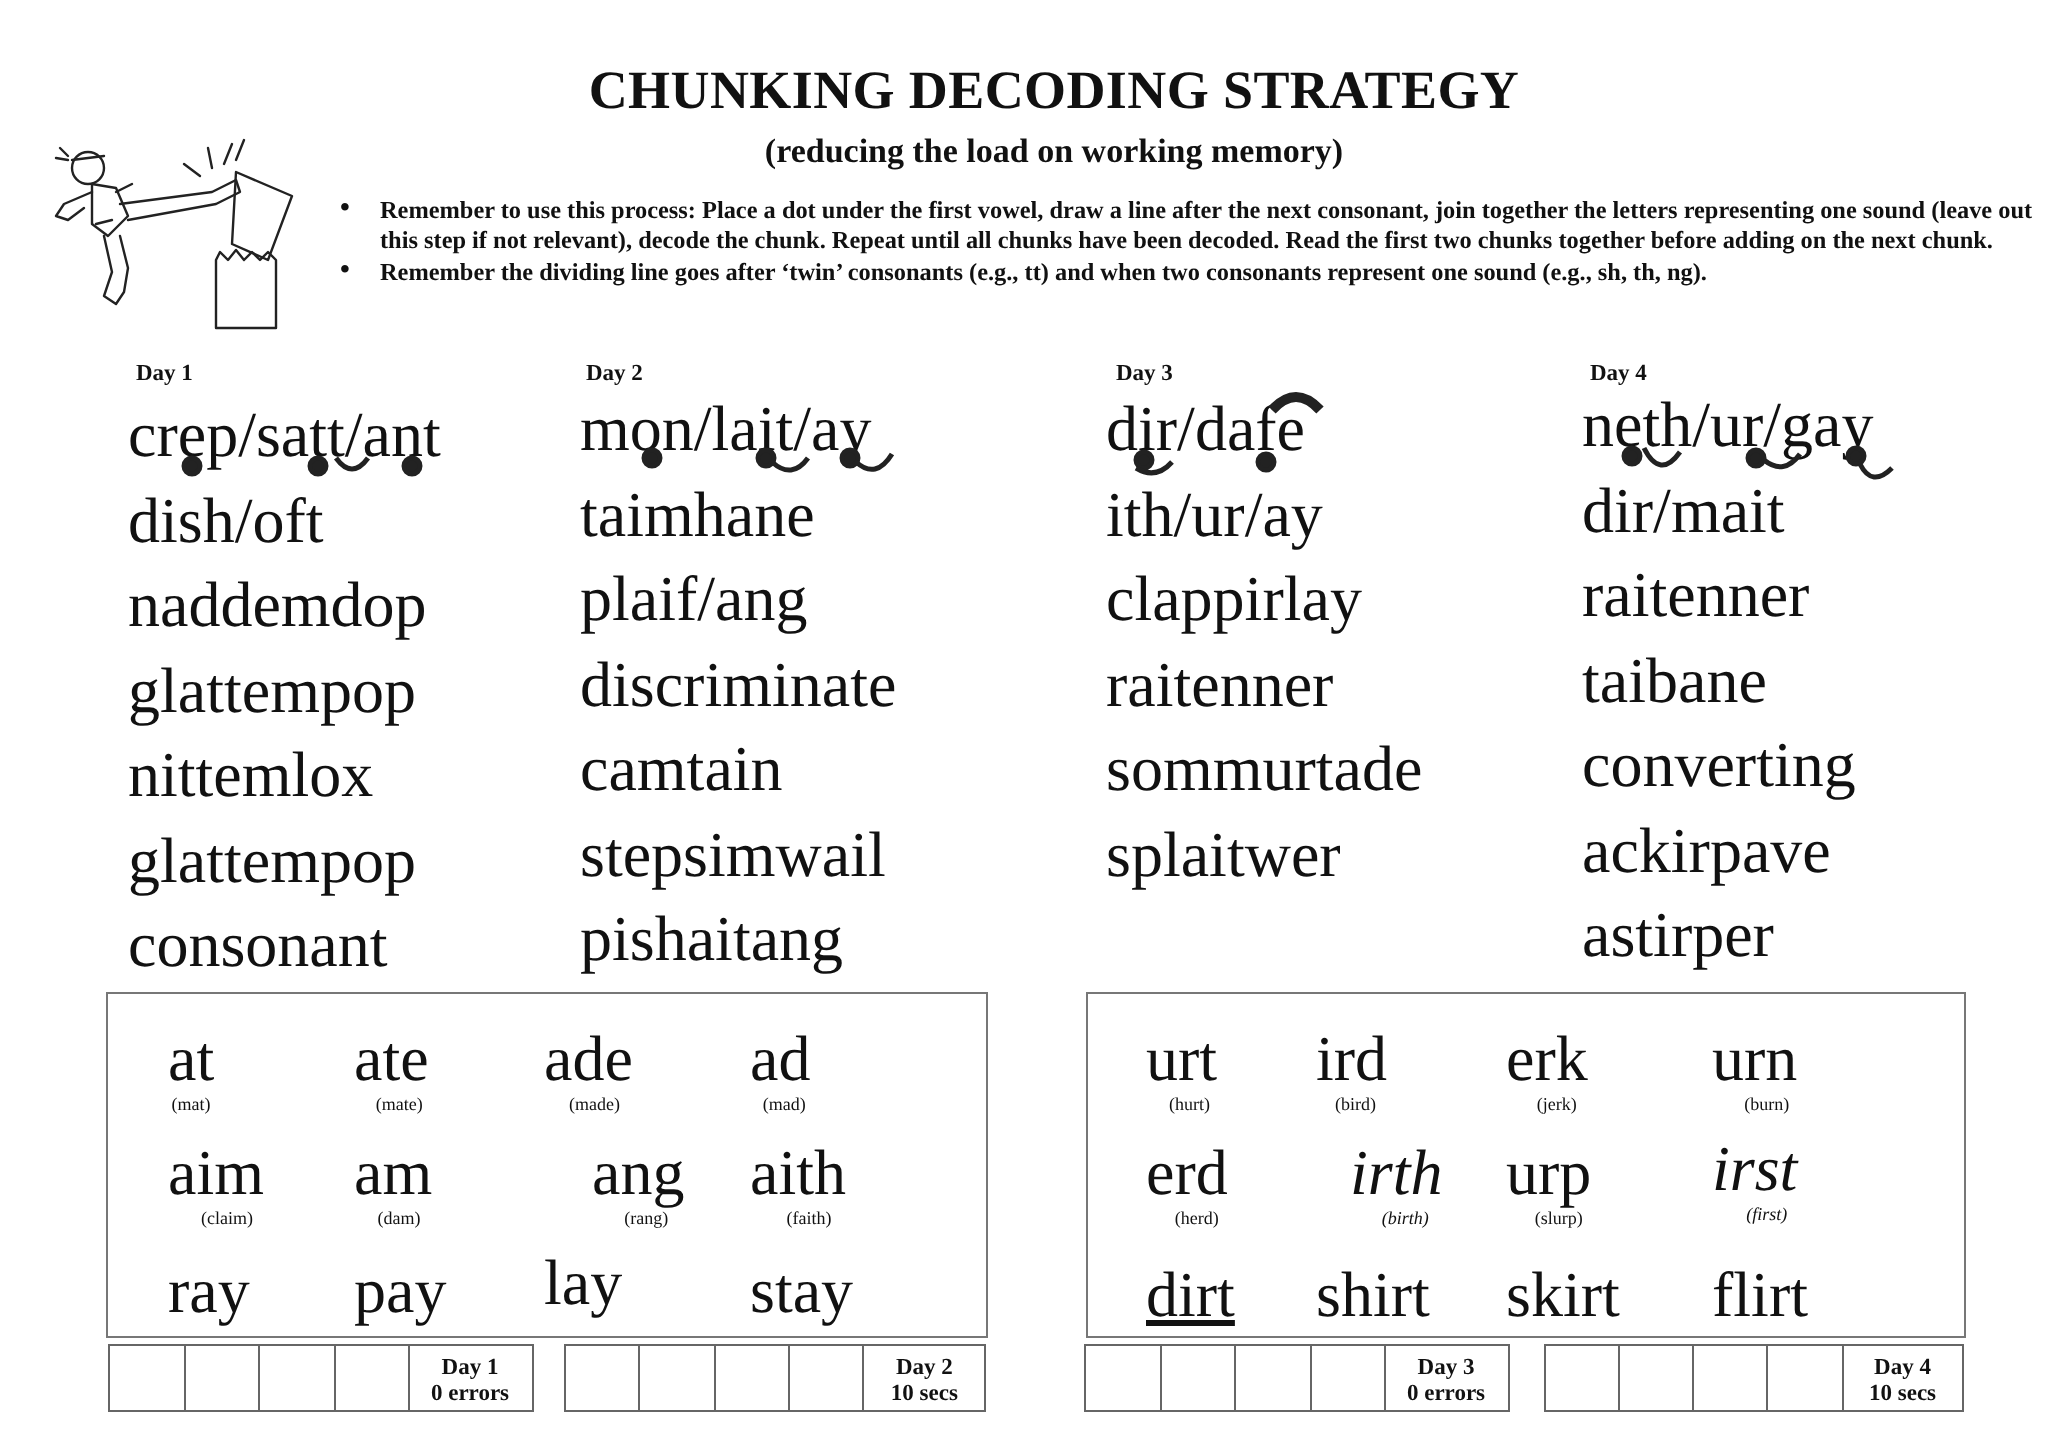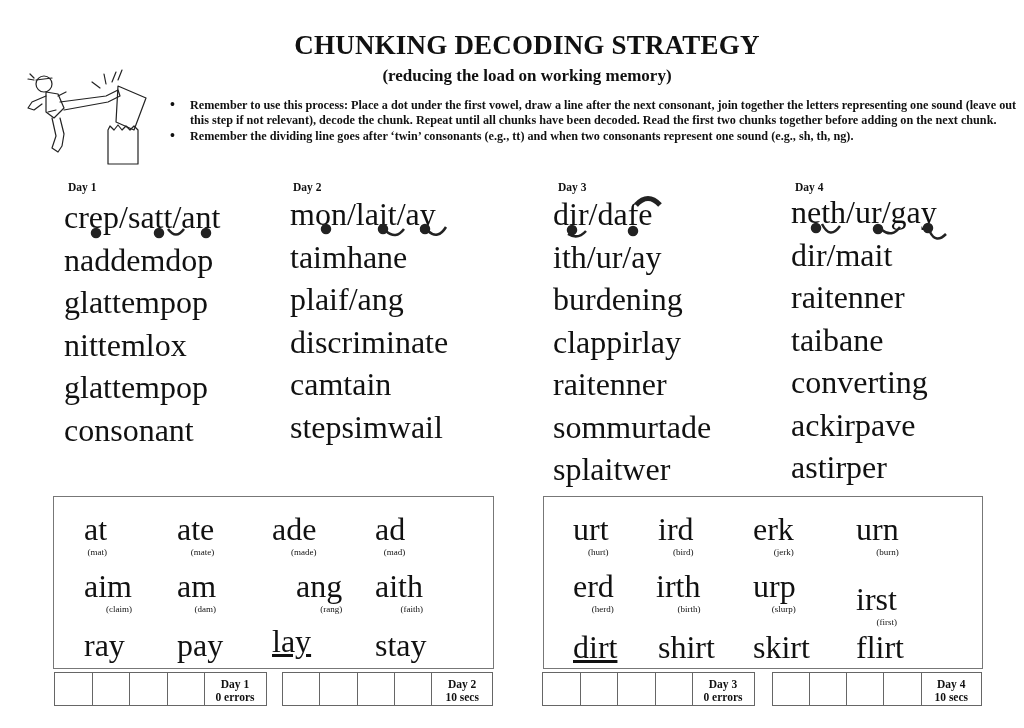--- a/index.html
+++ b/index.html
@@ -26,21 +26,21 @@
   }
   .day-label { position: absolute; font-weight: bold; font-size: 11.5px; }
   .word-col { position: absolute; }
   .word {
     font-size: 32px; line-height: 42.5px; white-space: nowrap; position: relative;
   }
   .marks { position: absolute; left: 0; top: 0; overflow: visible; pointer-events: none; }
   .sound-box {
     position: absolute; border: 1.5px solid #777; background: #fff;
   }
-  .sb-cell { position: absolute; text-align: right; }
+  .sb-cell { position: absolute; text-align: center; }
   .sb-word { font-size: 32px; line-height: 32px; white-space: nowrap; }
   .sb-hint { font-size: 9px; line-height: 10px; margin-top: 2px; white-space: nowrap; }
   .tracker {
     position: absolute; height: 34px; display: flex; border: 1.5px solid #666;
     box-sizing: border-box;
   }
   .tracker .cell {
     width: 37.5px; border-right: 1.5px solid #666; box-sizing: border-box;
   }
   .tracker .goal {
@@ -90,20 +90,21 @@
   </li>
 </ul>
 
 <div class="day-label" style="left:68px; top:181px;">Day 1</div>
 <div class="day-label" style="left:293px; top:181px;">Day 2</div>
 <div class="day-label" style="left:558px; top:181px;">Day 3</div>
 <div class="day-label" style="left:795px; top:181px;">Day 4</div>
 
 <div class="word-col" style="left:64px; top:196px;">
   <div class="word">crep/satt/ant</div>
+  <div class="word">dish/oft</div>
   <div class="word">naddemdop</div>
   <div class="word">glattempop</div>
   <div class="word">nittemlox</div>
   <div class="word">glattempop</div>
   <div class="word">consonant</div>
 </div>
 <svg class="marks" width="1024" height="728">
   <g fill="#222" stroke="#222" stroke-width="2.5">
     <circle cx="96" cy="233" r="4"></circle>
     <circle cx="159" cy="233" r="4"></circle>
@@ -112,35 +113,35 @@
   </g>
 </svg>
 
 <div class="word-col" style="left:290px; top:193px;">
   <div class="word">mon/lait/ay</div>
   <div class="word">taimhane</div>
   <div class="word">plaif/ang</div>
   <div class="word">discriminate</div>
   <div class="word">camtain</div>
   <div class="word">stepsimwail</div>
+  <div class="word">pishaitang</div>
 </div>
 <svg class="marks" width="1024" height="728">
   <g fill="#222" stroke="#222" stroke-width="2.5">
     <circle cx="326" cy="229" r="4"></circle>
     <circle cx="383" cy="229" r="4"></circle>
     <path d="M386 231 Q396 240 404 229" fill="none"></path>
     <circle cx="425" cy="229" r="4"></circle>
     <path d="M428 231 Q438 240 446 227" fill="none"></path>
   </g>
 </svg>
 
 <div class="word-col" style="left:553px; top:193px;">
   <div class="word">dir/dafe</div>
   <div class="word">ith/ur/ay</div>
-  <div class="word">burdening</div>
   <div class="word">clappirlay</div>
   <div class="word">raitenner</div>
   <div class="word">sommurtade</div>
   <div class="word">splaitwer</div>
 </div>
 <svg class="marks" width="1024" height="728">
   <g fill="#222" stroke="#222" stroke-width="2.5">
     <circle cx="572" cy="230" r="4"></circle>
     <path d="M568 234 Q578 240 586 231" fill="none"></path>
     <circle cx="633" cy="231" r="4"></circle>
@@ -202,21 +203,21 @@
     <div class="sb-word">aith</div>
     <div class="sb-hint" style="padding-left:11px">(faith)</div>
   </div>
 
   <div class="sb-cell" style="left:30px; top:132px;">
     <div class="sb-word">ray</div>
   </div>
   <div class="sb-cell" style="left:123px; top:132px;">
     <div class="sb-word">pay</div>
   </div>
-  <div class="sb-cell" style="left:218px; top:128px;text-decoration:underline;">
+  <div class="sb-cell" style="left:218px; top:128px;">
     <div class="sb-word">lay</div>
   </div>
   <div class="sb-cell" style="left:321px; top:132px;">
     <div class="sb-word">stay</div>
   </div>
 </div>
 
 <div class="sound-box" style="left:543px; top:496px; width:438px; height:171px;">
   <div class="sb-cell" style="left:29px; top:16px;">
     <div class="sb-word">urt</div>
@@ -232,29 +233,29 @@
   </div>
   <div class="sb-cell" style="left:312px; top:16px;">
     <div class="sb-word">urn</div>
     <div class="sb-hint" style="padding-left:12px">(burn)</div>
   </div>
 
   <div class="sb-cell" style="left:29px; top:73px;">
     <div class="sb-word">erd</div>
     <div class="sb-hint" style="padding-left:10px">(herd)</div>
   </div>
-  <div class="sb-cell" style="left:112px; top:73px;">
+  <div class="sb-cell" style="left:131px; top:73px;font-style:italic;">
     <div class="sb-word">irth</div>
     <div class="sb-hint" style="padding-left:9px">(birth)</div>
   </div>
   <div class="sb-cell" style="left:209px; top:73px;">
     <div class="sb-word">urp</div>
     <div class="sb-hint" style="padding-left:10px">(slurp)</div>
   </div>
-  <div class="sb-cell" style="left:312px; top:86px;">
+  <div class="sb-cell" style="left:312px; top:71px;font-style:italic;">
     <div class="sb-word">irst</div>
     <div class="sb-hint" style="padding-left:12px">(first)</div>
   </div>
 
   <div class="sb-cell" style="left:29px; top:134px;text-decoration:underline;">
     <div class="sb-word">dirt</div>
   </div>
   <div class="sb-cell" style="left:114px; top:134px;">
     <div class="sb-word">shirt</div>
   </div>

